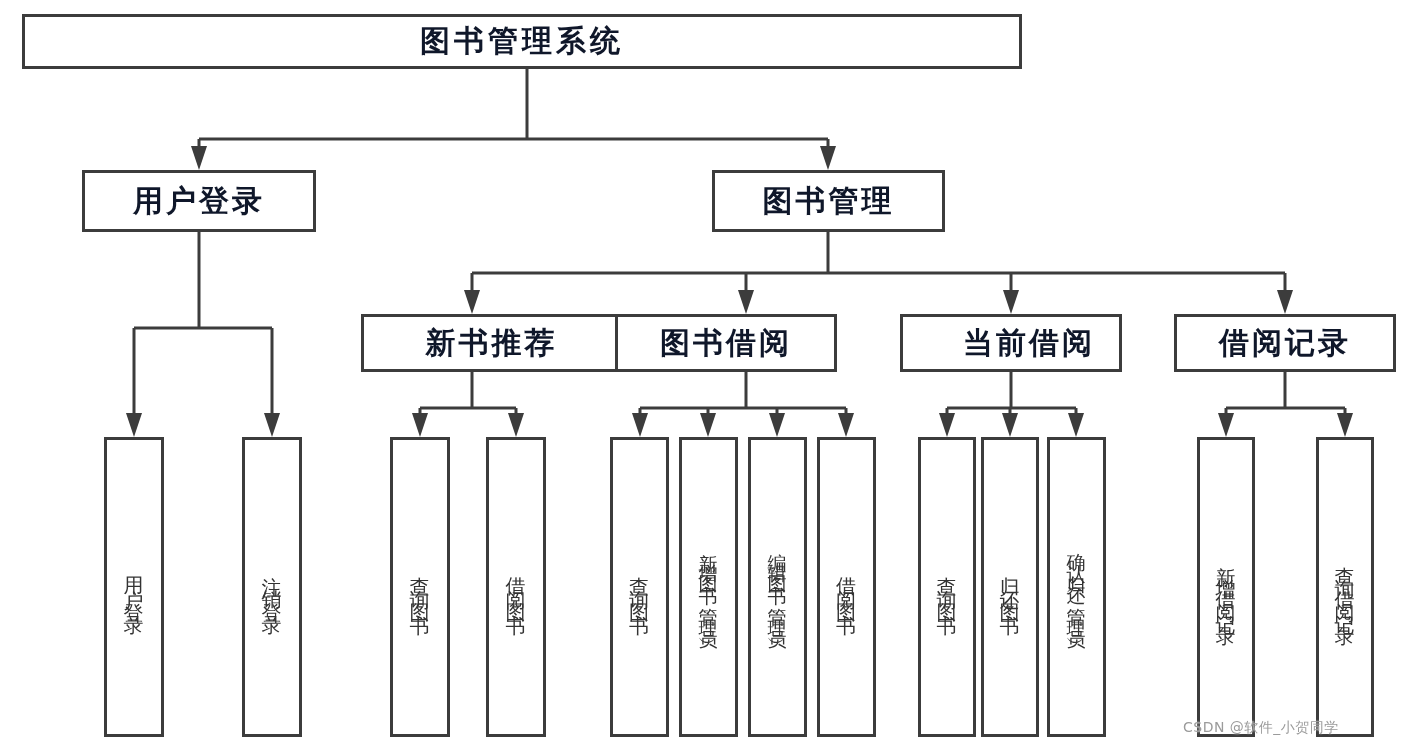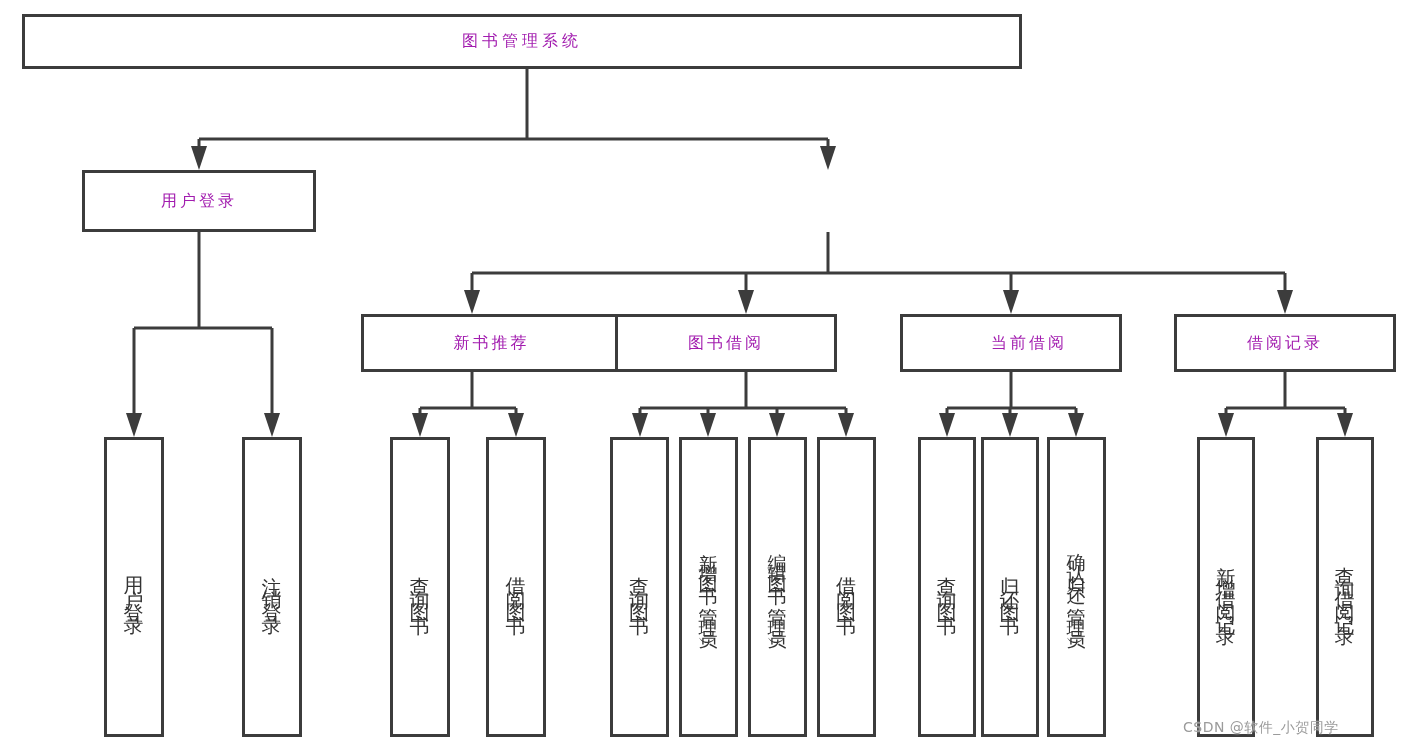--- a/index.html
+++ b/index.html
@@ -25,24 +25,25 @@
     position: absolute;
     box-sizing: border-box;
     background: #ffffff;
     border: 3px solid #3c3c3c;
     display: flex;
     align-items: center;
     justify-content: center;
     z-index: 1;
   }
   .h-label {
-    font-size: 16px;
+    font-size: 30px;
     letter-spacing: 3px;
-    color: #a21caf;
+    color: #0f172a;
     white-space: nowrap;
+    font-weight: bold;
   }
   .v-label {
     writing-mode: vertical-rl;
     text-orientation: mixed;
     font-size: 20px;
     letter-spacing: 13px;
     color: #333333;
     line-height: 1;
   }
   .leaf { top: 437px; height: 300px; }
@@ -100,20 +101,23 @@
     </g>
   </svg>
 
   <div class="box" style="left:22px;top:14px;width:1000px;height:55px;">
     <span class="h-label" style="letter-spacing:4px;">图书管理系统</span>
   </div>
 
   <div class="box lvl2" style="left:82px;width:234px;">
     <span class="h-label">用户登录</span>
   </div>
+  <div class="box lvl2" style="left:712px;width:233px;">
+    <span class="h-label">图书管理</span>
+  </div>
 
   <div class="box lvl3" style="left:361px;width:261px;">
     <span class="h-label">新书推荐</span>
   </div>
   <div class="box lvl3" style="left:615px;width:222px;">
     <span class="h-label">图书借阅</span>
   </div>
   <div class="box lvl3" style="left:900px;width:222px;padding-left:36px;">
     <span class="h-label">当前借阅</span>
   </div>

